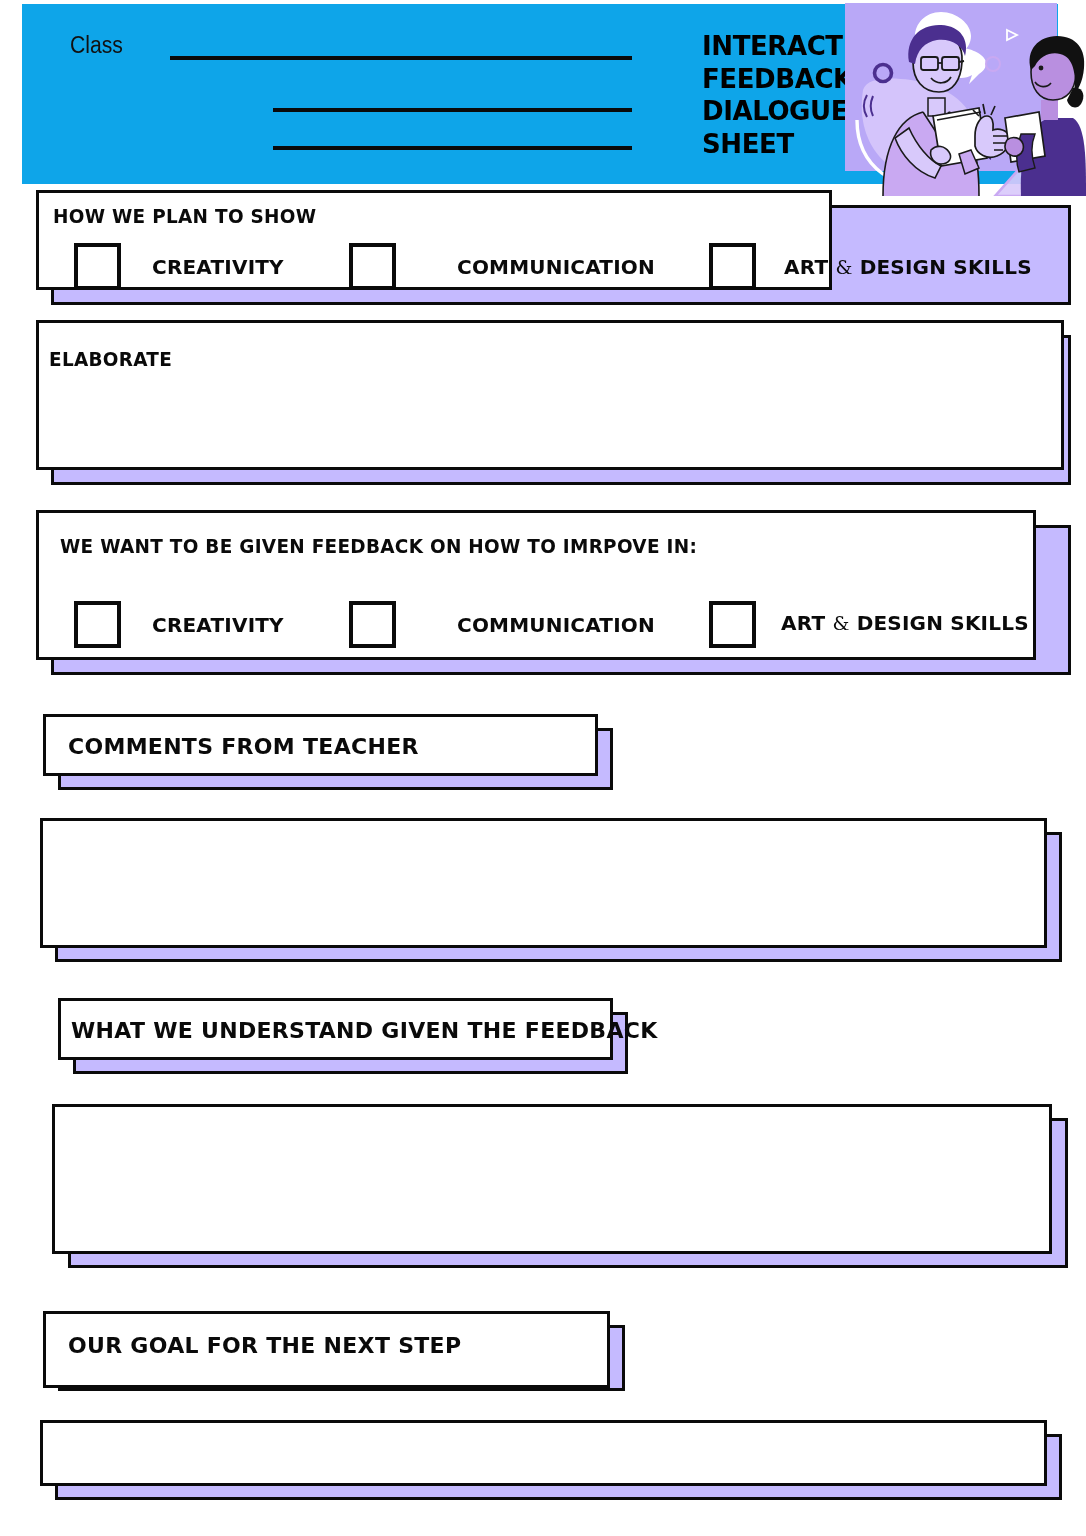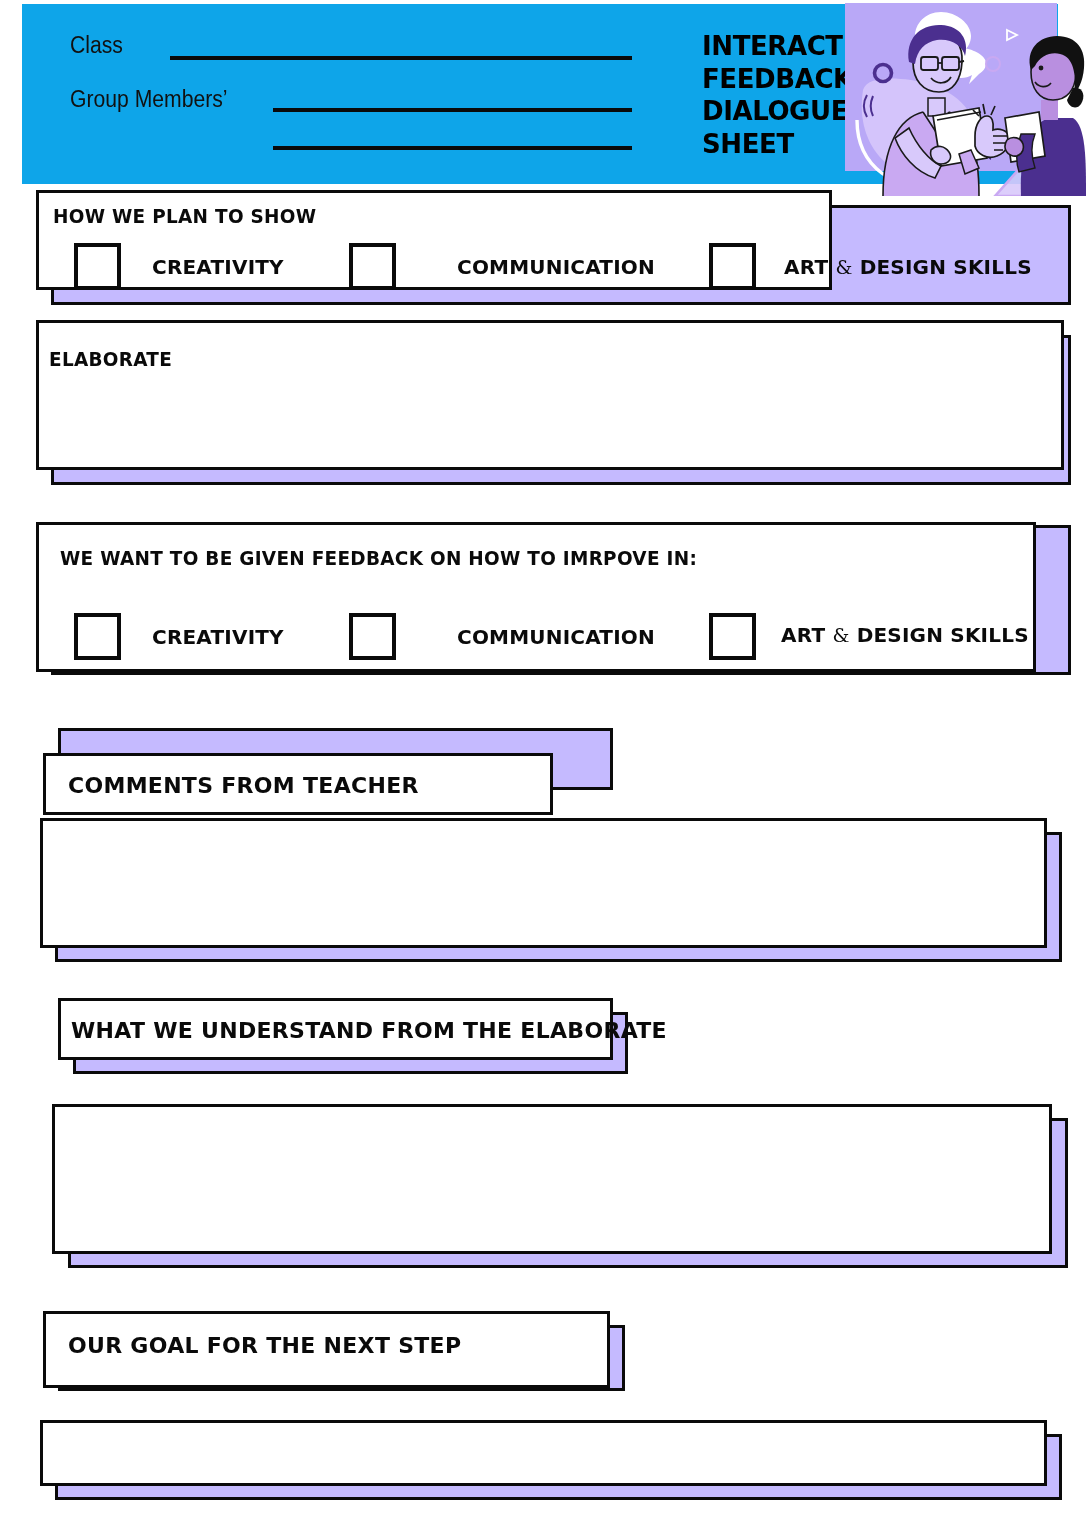--- a/index.html
+++ b/index.html
@@ -133,23 +133,20 @@
 <body>
 
 <div id="sheet">
 
   <div class="header-band">
 
     <div class="header-fields">
       <div class="field-row">
         <span class="field-label">Class</span>
       </div>
-      <div class="field-row" style="margin-top:20px;">
-        <span class="field-label">Group Members’</span>
-      </div>
       <div class="rule" id="rule-class"></div>
       <div class="rule" id="rule-names-1"></div>
       <div class="rule" id="rule-names-2"></div>
     </div>
 
     <div class="header-title">
       <div>INTERACTIVE</div>
       <div>FEEDBACK</div>
       <div>DIALOGUE</div>
       <div>SHEET</div>
@@ -260,52 +257,52 @@
 
   <div class="boxwrap">
     <div class="shadow" style="left:51px; top:335px; width:1020px; height:150px;"></div>
     <div class="box" style="left:36px; top:320px; width:1028px; height:150px;">
       <div class="box-title title-sm" style="left:10px; top:25px;">ELABORATE</div>
     </div>
   </div>
 
   <div class="boxwrap">
     <div class="shadow" style="left:51px; top:525px; width:1020px; height:150px;"></div>
-    <div class="box" style="left:36px; top:510px; width:1000px; height:150px;margin-top:12px;">
+    <div class="box" style="left:36px; top:510px; width:1000px; height:150px;">
       <div class="box-title title-sm" style="left:21px; top:22px;">WE WANT TO BE GIVEN FEEDBACK ON HOW TO IMRPOVE IN:</div>
 
       <div class="cbrow">
         <div class="cbox" style="left:35px; top:88px;"></div>
         <div class="cblabel" style="left:113px; top:100px;">CREATIVITY</div>
 
         <div class="cbox" style="left:310px; top:88px;"></div>
         <div class="cblabel" style="left:418px; top:100px;">COMMUNICATION</div>
 
         <div class="cbox" style="left:670px; top:88px;"></div>
         <div class="cblabel" style="left:742px; top:98px;">ART <span class="amp">&amp;</span> DESIGN SKILLS</div>
       </div>
     </div>
   </div>
 
   <div class="boxwrap">
     <div class="shadow" style="left:58px; top:728px; width:555px; height:62px;"></div>
-    <div class="box" style="left:43px; top:714px; width:510px; height:62px;margin-top:39px;">
+    <div class="box" style="left:43px; top:714px; width:555px; height:62px;">
       <div class="box-title title-md" style="left:22px; top:17px;">COMMENTS FROM TEACHER</div>
     </div>
 
     <div class="shadow" style="left:55px; top:832px; width:1007px; height:130px;"></div>
     <div class="box" style="left:40px; top:818px; width:1007px; height:130px;">
       <div class="box-title" style="left:16px; top:12px; font-size:20px; font-weight:400;"></div>
     </div>
   </div>
 
   <div class="boxwrap">
     <div class="shadow" style="left:73px; top:1012px; width:555px; height:62px;"></div>
     <div class="box" style="left:58px; top:998px; width:555px; height:62px;">
-      <div class="box-title title-md" style="left:10px; top:17px;">WHAT WE UNDERSTAND FROM THE ELABORATE</div>
+      <div class="box-title title-md" style="left:10px; top:17px;">WHAT WE UNDERSTAND GIVEN THE FEEDBACK</div>
     </div>
 
     <div class="shadow" style="left:68px; top:1118px; width:1000px; height:150px;"></div>
     <div class="box" style="left:52px; top:1104px; width:1000px; height:150px;">
       <div class="box-title" style="left:16px; top:12px; font-size:20px; font-weight:400;"></div>
     </div>
   </div>
 
   <div class="boxwrap">
     <div class="shadow" style="left:58px; top:1325px; width:567px; height:66px;"></div>

